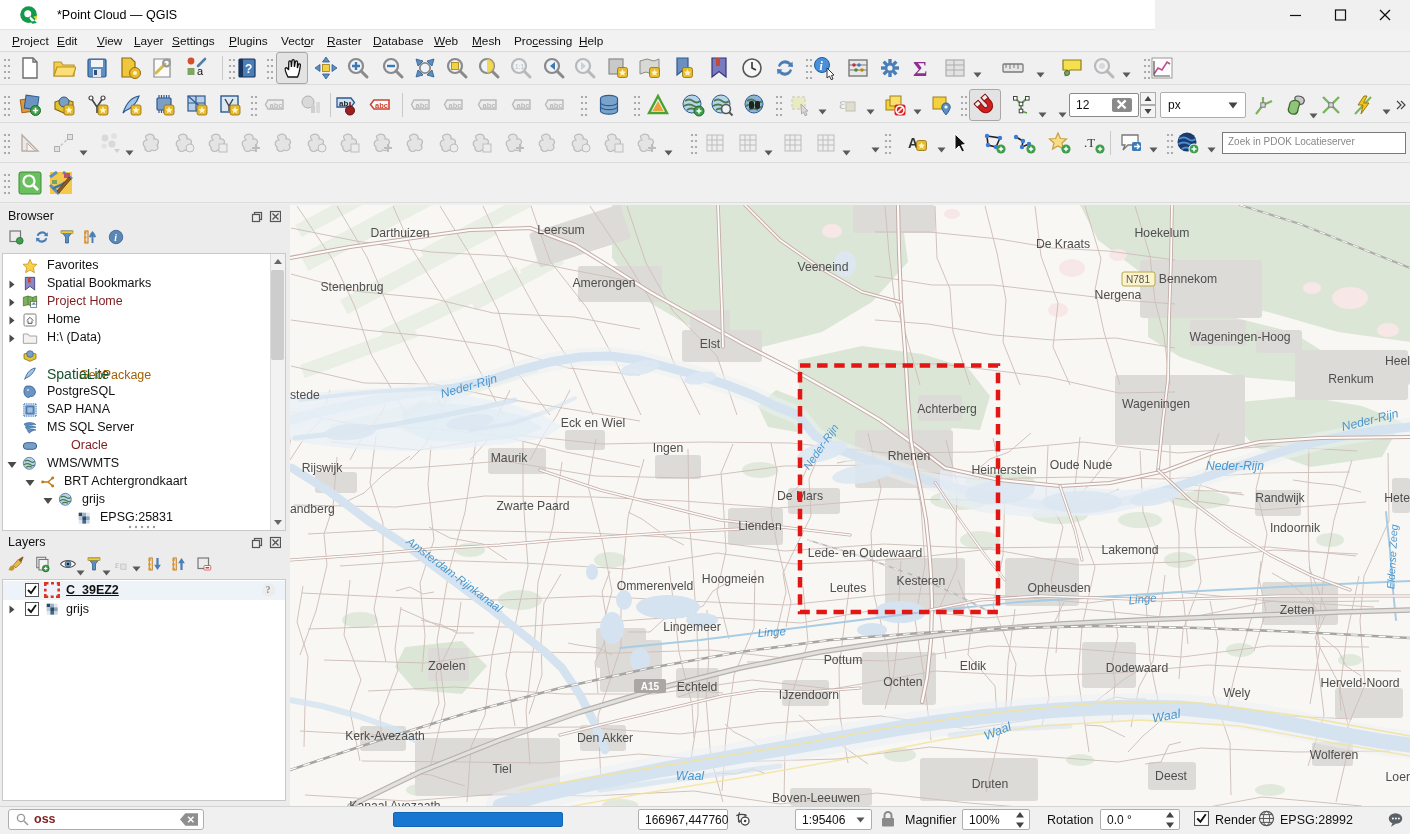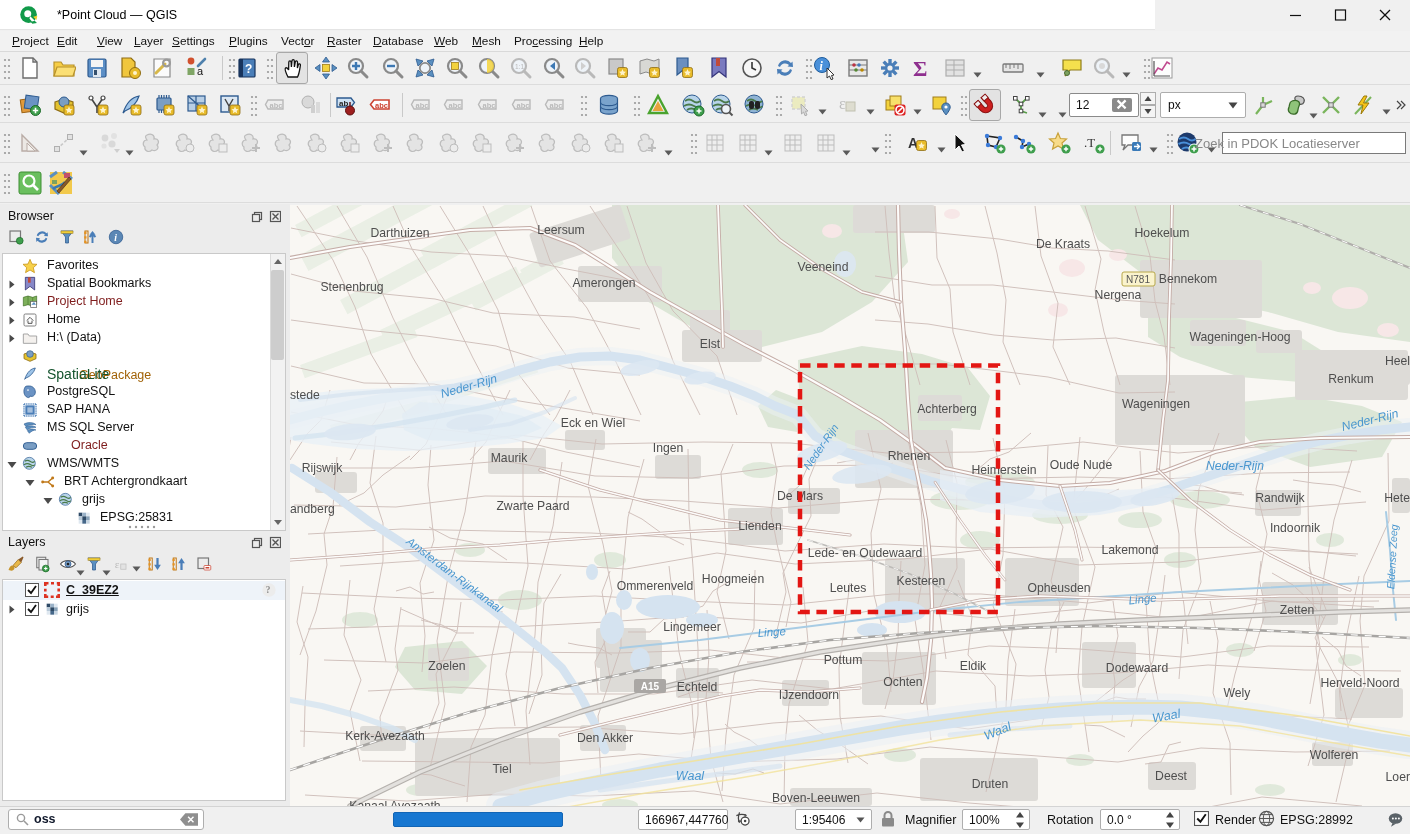--- a/index.html
+++ b/index.html
@@ -761,21 +761,21 @@
 <svg class="abs" style="left:1176px;top:131px" width="24" height="24" viewBox="0 0 24 24">
     <circle cx="11" cy="11" r="9.5" fill="#1d3a6b"></circle>
     <path d="M3 8 Q8 5 12 8 T19.5 8 M2.5 13 Q8 10 13 13 T19.5 13 M6 18 Q10 15 15 18" fill="none" stroke="#4a90d9" stroke-width="2"></path>
     <circle cx="18" cy="18" r="5" fill="#3f9e4d" stroke="#fff" stroke-width="1"></circle>
     <path d="M18 15.5 L18 20.5 M15.5 18 L20.5 18" stroke="#fff" stroke-width="1.5"></path>
   </svg>
 <svg class="abs" style="left:1207px;top:147px" width="9" height="6" viewBox="0 0 9 6">
     <path d="M0.5 0.5 L8.5 0.5 L4.5 5.5 Z" fill="#5a5a5a"></path>
   </svg>
 <div class="abs" style="left:1222px;top:132px;width:184px;height:22px;background:#fff;border:1px solid #7a7a7a;"></div>
-<div class="abs" style="left:1195px;top:136px;font-size:13px;color:#888;">Zoek in PDOK Locatieserver</div>
+<div class="abs" style="left:1228px;top:136px;font-size:10px;color:#888;">Zoek in PDOK Locatieserver</div>
 <svg class="abs" style="left:3px;top:172px" width="8" height="23" viewBox="0 0 8 23">
     <circle cx="2" cy="3" r="1.1" fill="#9a9a9a"></circle>
     <circle cx="6" cy="3" r="1.1" fill="#9a9a9a"></circle>
     <circle cx="2" cy="9" r="1.1" fill="#9a9a9a"></circle>
     <circle cx="6" cy="9" r="1.1" fill="#9a9a9a"></circle>
     <circle cx="2" cy="15" r="1.1" fill="#9a9a9a"></circle>
     <circle cx="6" cy="15" r="1.1" fill="#9a9a9a"></circle>
     <circle cx="2" cy="21" r="1.1" fill="#9a9a9a"></circle>
     <circle cx="6" cy="21" r="1.1" fill="#9a9a9a"></circle>
   </svg>
@@ -1425,21 +1425,21 @@
     <text x="452" y="578" font-size="11.5" fill="#4a97cf" text-anchor="middle" transform="rotate(37 452 578)" font-style="italic" font-family="Liberation Sans">Amsterdam-Rijnkanaal</text>
     <text x="1396" y="557" font-size="10.5" fill="#4a97cf" text-anchor="middle" transform="rotate(-87 1396 557)" font-style="italic" font-family="Liberation Sans">Eldense Zeeg</text>
     <rect x="800" y="365.5" width="198" height="246.5" fill="none" stroke="#e31613" stroke-width="4.5" stroke-dasharray="10.5 6.6"></rect>
   </svg>
 <div class="abs" style="left:0;top:806px;width:1410px;height:28px;background:#f0f0f0;border-top:1px solid #d4d4d4;"></div>
 <div class="abs" style="left:8px;top:809px;width:196px;height:21px;background:#fff;border:1px solid #aeaeae;border-radius:3px;"></div>
 <svg class="abs" style="left:16px;top:813px" width="13" height="13" viewBox="0 0 13 13">
     <circle cx="5" cy="5" r="3.6" fill="none" stroke="#9a9a9a" stroke-width="1.4"></circle>
     <line x1="8" y1="8" x2="12" y2="12" stroke="#9a9a9a" stroke-width="1.6"></line>
   </svg>
-<div class="abs" style="left:34px;top:812px;font-size:12.5px;font-weight:bold;color:#0f172a;">oss</div>
+<div class="abs" style="left:34px;top:812px;font-size:12.5px;font-weight:bold;color:#7f1d1d;">oss</div>
 <svg class="abs" style="left:180px;top:812px" width="18" height="15" viewBox="0 0 20 14">
     <path d="M6 0 L20 0 L20 14 L6 14 L0 7 Z" fill="#8f8f8f"></path>
     <path d="M9 4 L15 10 M15 4 L9 10" stroke="#fff" stroke-width="1.6"></path>
   </svg>
 <div class="abs" style="left:393px;top:812px;width:170px;height:15px;background:#1777d1;border:1px solid #1265b5;border-radius:2px;"></div>
 <div class="abs" style="left:575px;top:813px;font-size:12.5px;color:#111;margin-top:31px;">Coordinate</div>
 <div class="abs" style="left:638px;top:809px;width:90px;height:21px;background:#fff;border:1px solid #aeaeae;border-radius:2px;"></div>
 <div class="abs" style="left:645px;top:813px;font-size:12px;color:#111;">166967,447760</div>
 <svg class="abs" style="left:734px;top:810px" width="19" height="19" viewBox="0 0 24 24">
 <path d="M7 3 C5 8 5 12 7 16 M3 7 C8 5 12 5 16 7" fill="none" stroke="#444" stroke-width="1.6"></path>

